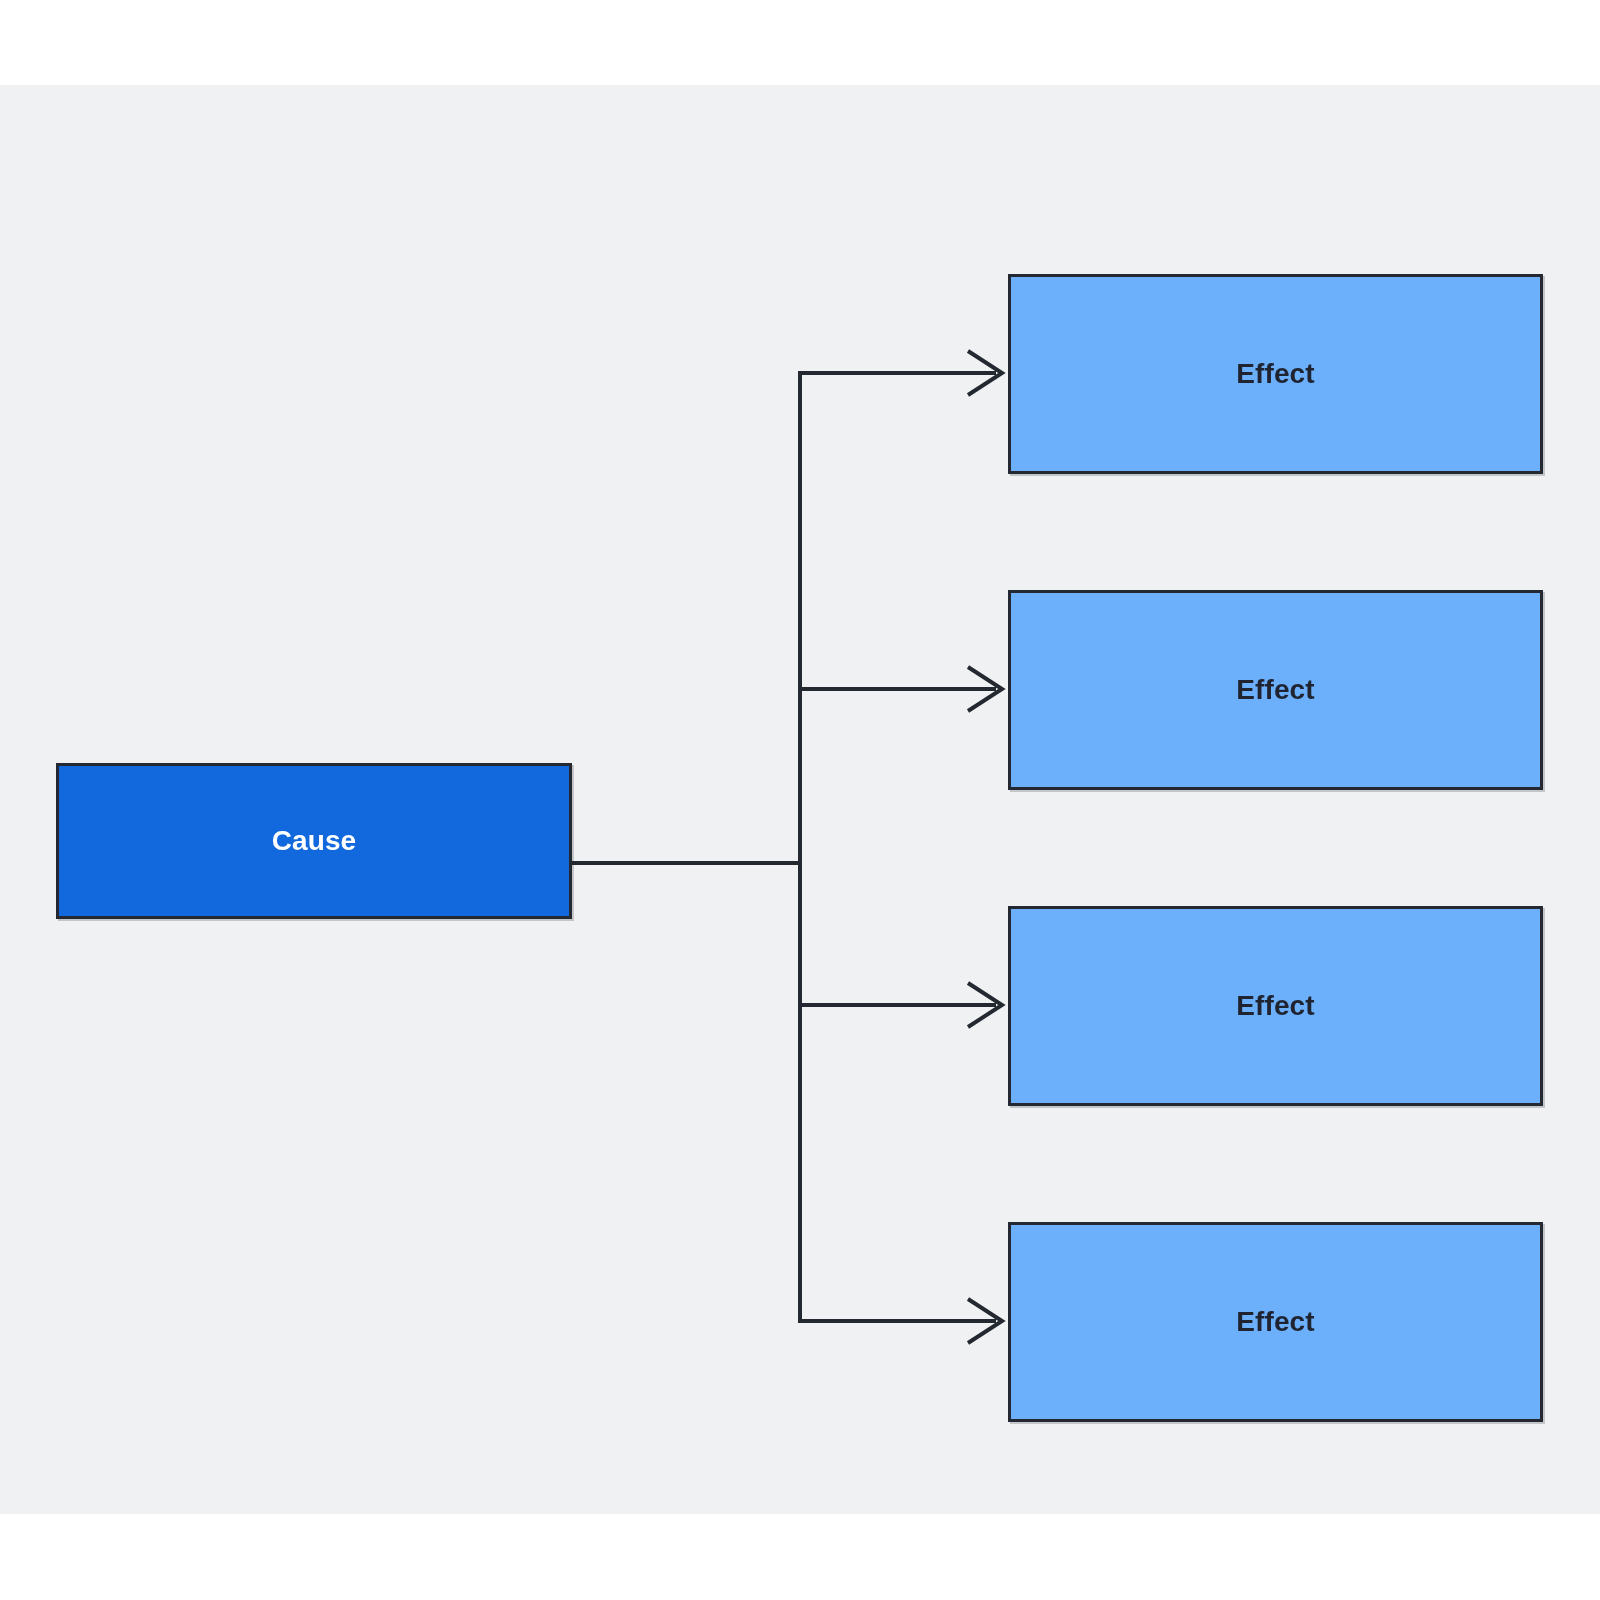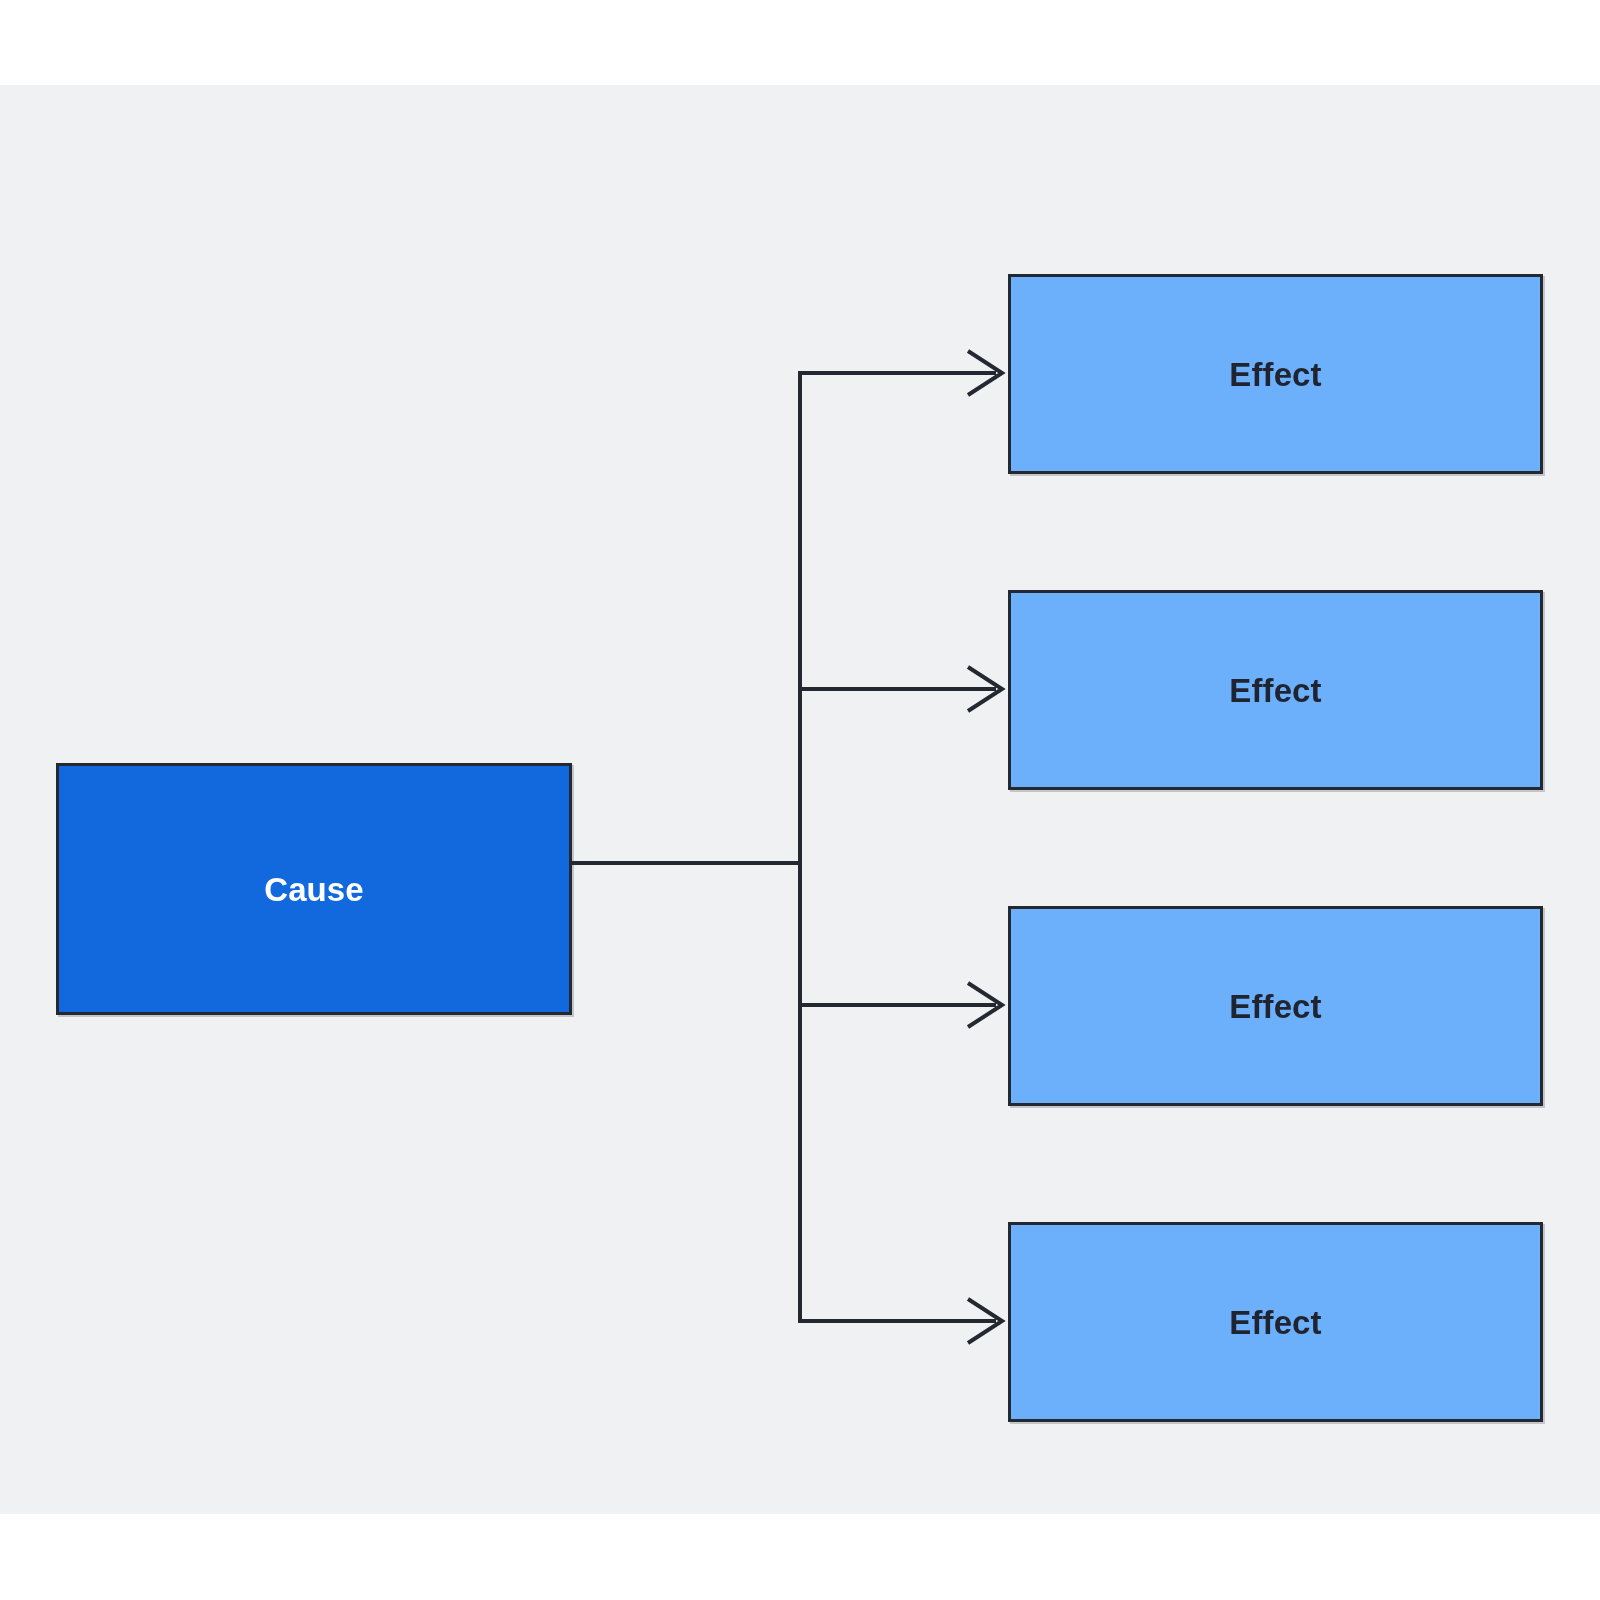--- a/index.html
+++ b/index.html
@@ -46,33 +46,33 @@
   .node {
     position: absolute;
     box-sizing: border-box;
     display: flex;
     align-items: center;
     justify-content: center;
     border: 3px solid #232831;
     box-shadow: 2px 2px 0 rgba(35,40,49,0.22);
   }
   .node-label {
-    font-size: 33px;
+    font-size: 28px;
     font-weight: bold;
     letter-spacing: 0.1px;
     line-height: 1;
     text-align: center;
     user-select: none;
   }
 
   .node-cause {
     left: 56px;
     top: 678px;           
     width: 516px;
-    height: 252px;
+    height: 156px;
     background: #1169dd;
   }
   .node-cause .node-label { color: #ffffff; }
 
   .node-effect {
     left: 1008px;
     width: 535px;
     height: 200px;
     background: #6cb0fc;
   }

